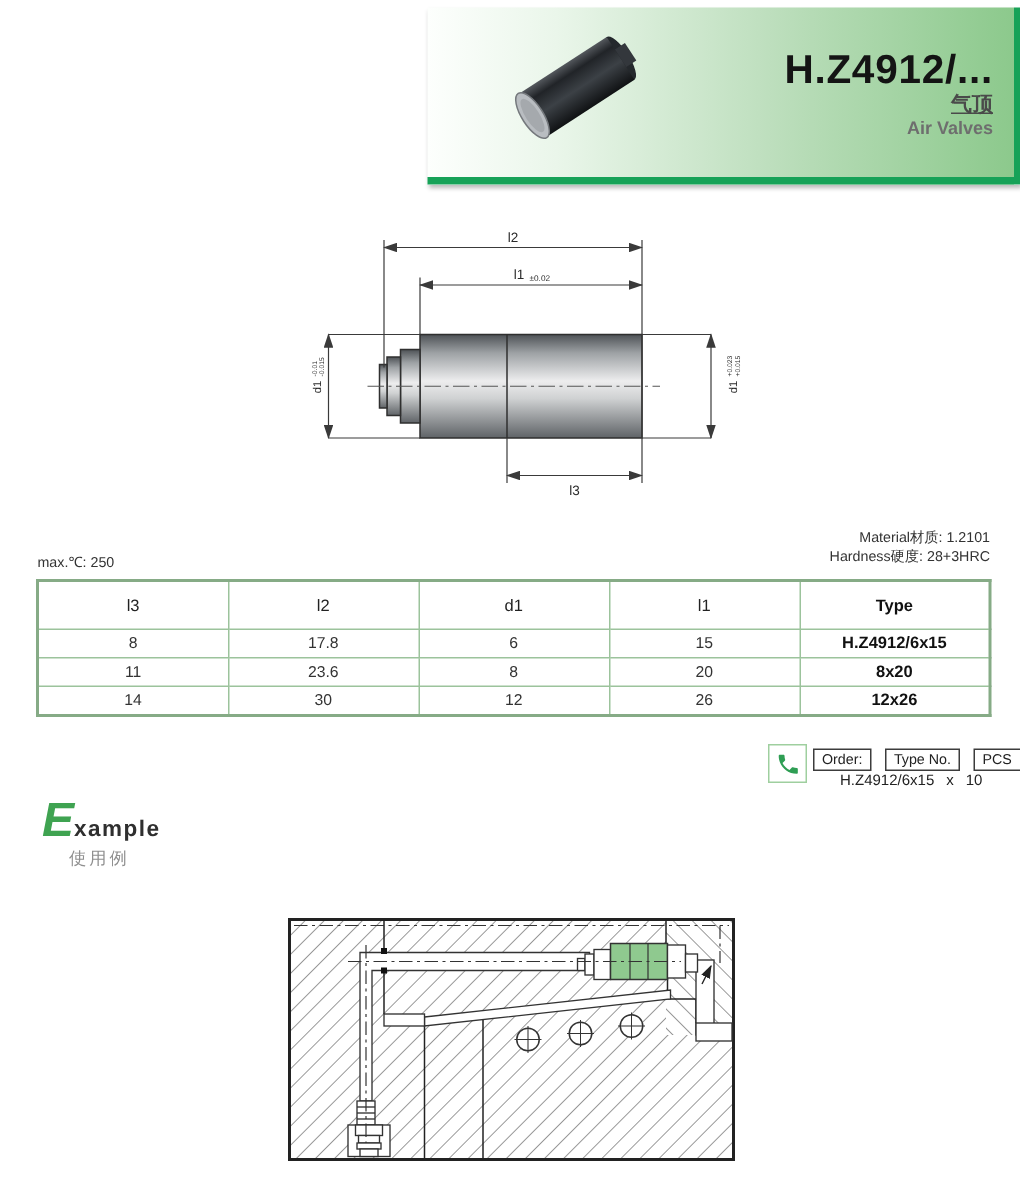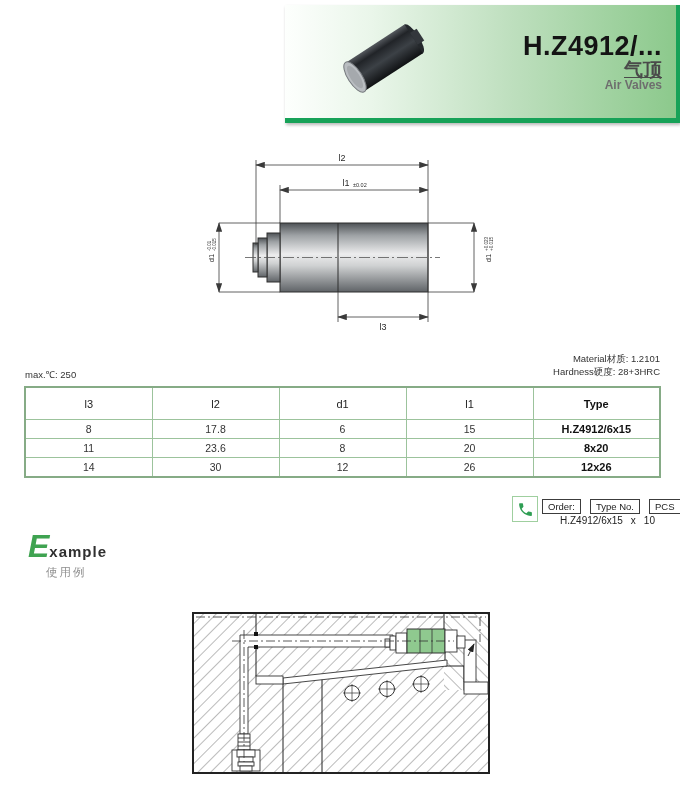--- a/index.html
+++ b/index.html
@@ -10,21 +10,21 @@
   
   .banner{
     position:absolute;left:285px;top:5px;width:391px;height:118px;
     background:linear-gradient(90deg,#fdfffd 0%,#eaf6ea 22%,#bedfbe 58%,#8cc98c 100%);
     border-right:4px solid #17a258;
     box-shadow:1px 2px 3px rgba(0,0,0,.28);
   }
   .banner-bar{position:absolute;left:0;bottom:0;width:100%;height:5px;background:#17a258;}
   .banner-text{position:absolute;right:14px;top:26px;text-align:right;}
   .banner-title{font-size:27px;font-weight:bold;color:#141414;letter-spacing:.5px;line-height:30px;}
-  .banner-cn{font-size:19px;font-weight:bold;color:#4a4a4a;line-height:17px;text-decoration:underline;}
+  .banner-cn{font-size:14px;font-weight:bold;color:#4a4a4a;line-height:17px;text-decoration:underline;}
   .banner-en{font-size:12px;font-weight:bold;color:#6e6e6e;line-height:15px;}
   .banner-photo{position:absolute;left:38px;top:12px;}
   
   .max-temp{position:absolute;left:25px;top:368px;font-size:9.5px;color:#333;text-align:right;}
   .mat-block{position:absolute;right:20px;top:352px;text-align:right;font-size:9.5px;color:#333;line-height:13px;}
   
   table.spec{
     position:absolute;left:24px;top:386px;width:637px;border-collapse:collapse;
     border:2px solid #86ab86;
   }

